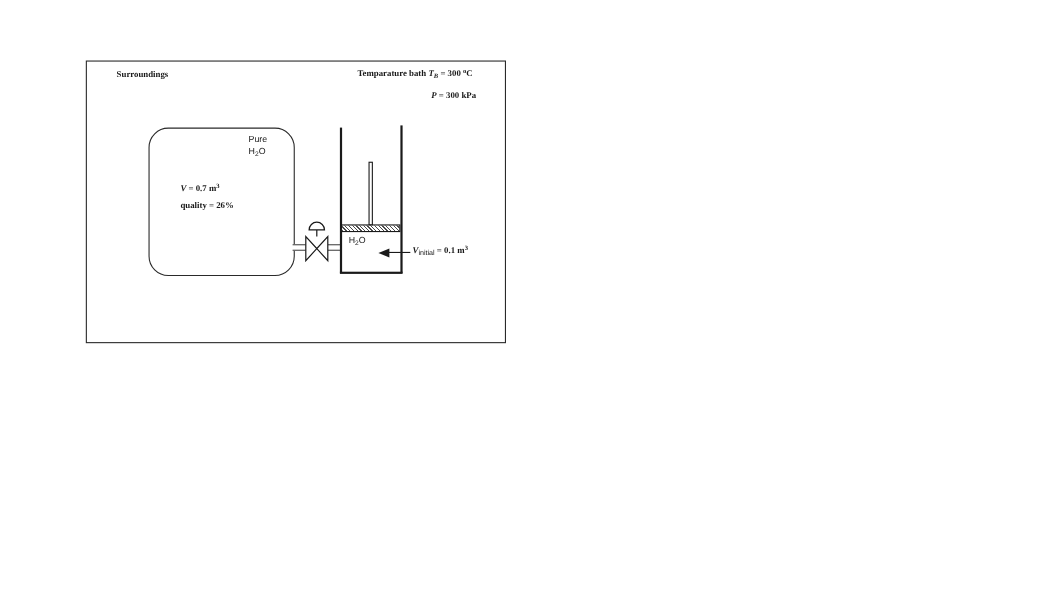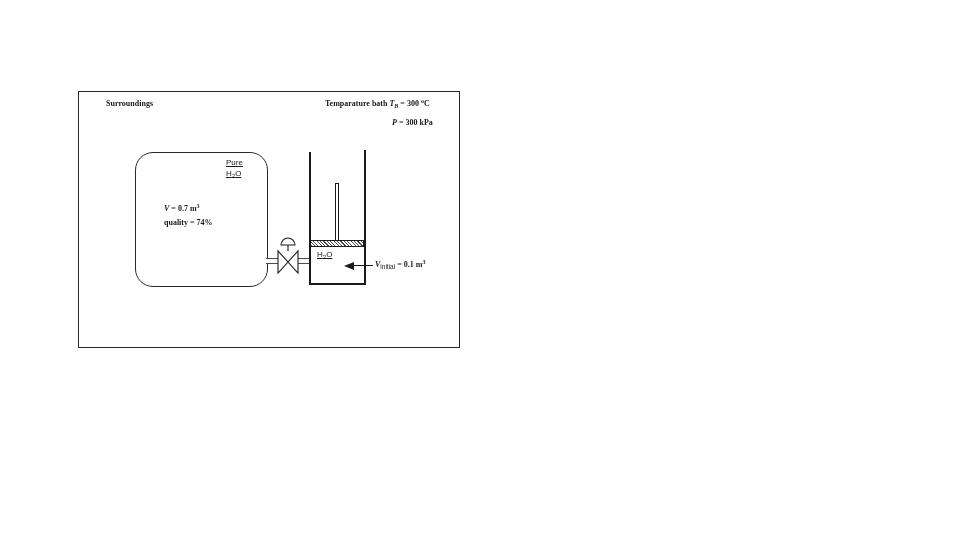--- a/index.html
+++ b/index.html
@@ -10,21 +10,20 @@
     background: #ffffff;
     font-family: "Liberation Serif", serif;
     color: #1a1a1a;
   }
   .canvas {
     position: relative;
     width: 960px;
     height: 384px;
     background: #ffffff;
     overflow: hidden;
-    margin-top: 36px;
   }
   .outer-box {
     position: absolute;
     left: 78px; top: 55px;
     width: 380px; height: 255px;
     border: 1px solid #2a2a2a;
     background: #ffffff;
   }
   .abs { position: absolute; }
   .serif-label {
@@ -34,21 +33,20 @@
     color: #1a1a1a;
     white-space: nowrap;
   }
   .sans-label {
     font-family: "Liberation Sans", sans-serif;
     font-size: 8px;
     font-weight: 400;
     color: #1a1a1a;
     white-space: nowrap;
     line-height: 11px;
-    text-decoration: underline;
   }
   .ital { font-style: italic; }
   .sub-sm {
     font-size: 6px;
     vertical-align: -1.5px;
   }
   .sup-sm {
     font-size: 6px;
     vertical-align: 3px;
   }
@@ -127,21 +125,21 @@
       <div>Pure</div>
       <div>
         <span>H</span><span class="sub-sm">2</span><span>O</span>
       </div>
     </div>
 
     <div class="abs serif-label" style="left:85px; top:111px;">
       <span class="ital">V</span><span> = 0.7 m</span><span class="sup-sm">3</span>
     </div>
 
-    <div class="abs serif-label" style="left:85px; top:126px;">quality = 74%</div>
+    <div class="abs serif-label" style="left:85px; top:126px;">quality = 26%</div>
 
     <div class="pipe" style="left:187px; top:166px; width:12px;"></div>
     <div class="pipe" style="left:219px; top:166px; width:12px;"></div>
 
     <svg class="abs" style="left:197px; top:143px;" width="24" height="42" viewBox="0 0 24 42">
       <path d="M 5 10 A 7 7 0 0 1 19 10 Z" fill="#ffffff" stroke="#1a1a1a" stroke-width="1.1"></path>
       <line x1="12" y1="10" x2="12" y2="16" stroke="#1a1a1a" stroke-width="1.1"></line>
       <polygon points="2,16 2,38 12,27" fill="#ffffff" stroke="#1a1a1a" stroke-width="1.1"></polygon>
       <polygon points="22,16 22,38 12,27" fill="#ffffff" stroke="#1a1a1a" stroke-width="1.1"></polygon>
     </svg>

